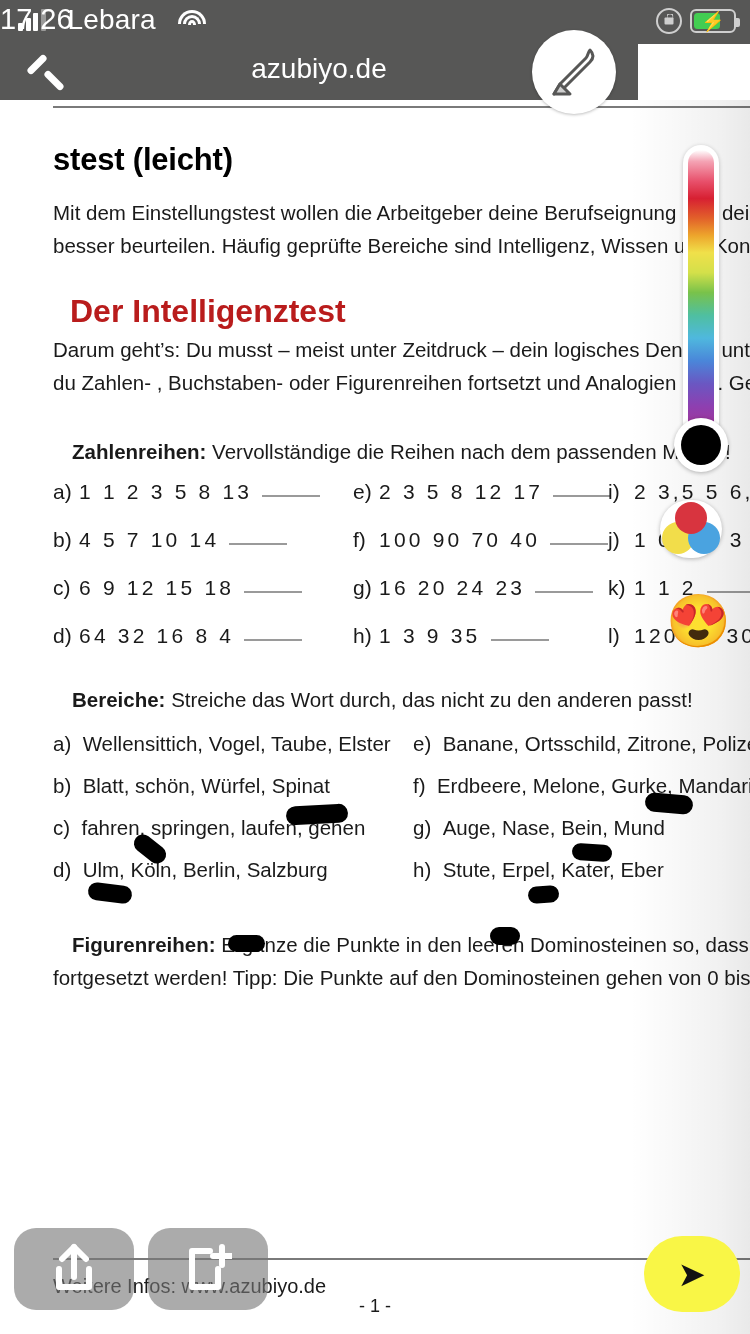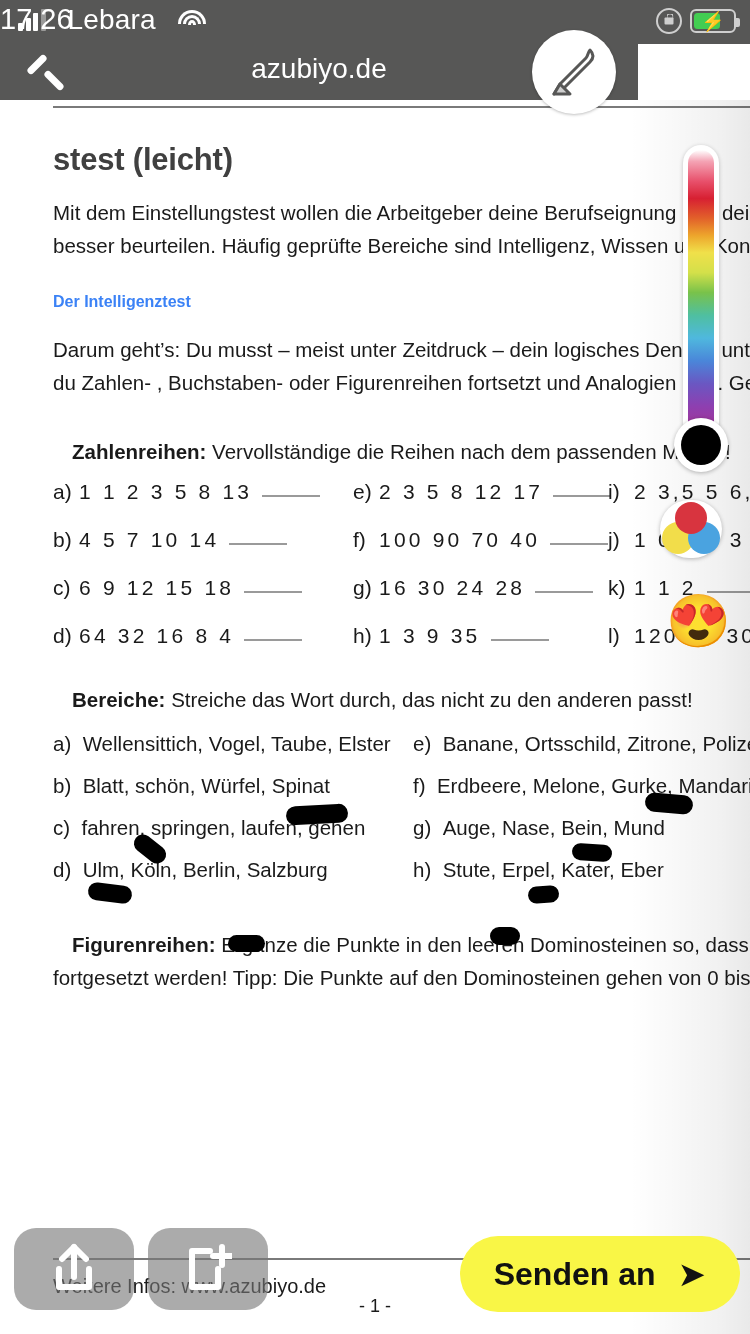--- a/index.html
+++ b/index.html
@@ -77,28 +77,28 @@
     content: ""; position: absolute; right: 0; top: 0; width: 120px; height: 100%;
     background: linear-gradient(to right, rgba(0,0,0,0) 0%, rgba(0,0,0,.055) 75%, rgba(0,0,0,.085) 100%);
     pointer-events: none;
   }
   .rule-top { position: absolute; left: 53px; top: 6px; width: 720px; height: 2px; background: #7a7a7a; }
   .rule-bottom { position: absolute; left: 53px; top: 1158px; width: 720px; height: 2px; background: #7a7a7a; }
 
   .doc { position: absolute; left: 53px; top: 0; width: 760px; }
   h1.doc-title {
     position: absolute; top: 42px; left: 0; font-size: 31px; font-weight: 600;
-    color: #404040; white-space: nowrap; letter-spacing: -.2px;
+    color: #000000; white-space: nowrap; letter-spacing: -.2px;
   }
   p.intro {
     position: absolute; top: 96px; left: 0; width: 770px;
     font-size: 20.5px; line-height: 33px; white-space: nowrap;
   }
   h2.sec {
-    position: absolute; left: 0; font-size: 16px; font-weight: 600; color: #3b82f6;
+    position: absolute; left: 17px; font-size: 32px; font-weight: 600; color: #b91c1c;
   }
   p.body {
     position: absolute; left: 0; font-size: 20.5px; line-height: 33px; white-space: nowrap;
   }
   .lead { font-weight: 700; margin-left: 19px; }
 
   .series { position: absolute; left: 0; font-size: 21px; white-space: nowrap; }
   .series .lbl { display: inline-block; min-width: 26px; }
   .series .nums { letter-spacing: 3.2px; margin-top: 13px; }
   .blank { display: inline-block; width: 58px; border-bottom: 2px solid #9a9a9a; margin-left: 10px;
@@ -253,21 +253,21 @@
         <span class="lbl">d)</span><span class="nums">64  32  16  8  4</span><span class="blank"></span>
       </div>
 
       <div class="series" style="top:380px;left:300px">
         <span class="lbl">e)</span><span class="nums">2  3  5  8  12  17</span><span class="blank"></span>
       </div>
       <div class="series" style="top:428px;left:300px">
         <span class="lbl">f)</span><span class="nums">100  90  70  40</span><span class="blank"></span>
       </div>
       <div class="series" style="top:476px;left:300px">
-        <span class="lbl">g)</span><span class="nums">16  30  24  28</span><span class="blank"></span>
+        <span class="lbl">g)</span><span class="nums">16  20  24  23</span><span class="blank"></span>
       </div>
       <div class="series" style="top:524px;left:300px">
         <span class="lbl">h)</span><span class="nums">1  3  9  35</span><span class="blank"></span>
       </div>
 
       <div class="series" style="top:380px;left:555px">
         <span class="lbl">i)</span><span class="nums">2  3,5  5  6,5</span>
       </div>
       <div class="series" style="top:428px;left:555px">
         <span class="lbl">j)</span><span class="nums">1  0  2  1  3  2  4</span>
@@ -352,17 +352,16 @@
     </svg>
   </div>
   <div class="fab addpage">
     <svg width="48" height="52" viewBox="0 0 48 52" xmlns="http://www.w3.org/2000/svg">
       <path d="M8 8 L26 8 M8 8 L8 44 L34 44 L34 26" stroke="#fff" stroke-width="6" fill="none" stroke-linecap="round" stroke-linejoin="round"></path>
       <path d="M38 4 L38 22 M29 13 L47 13" stroke="#fff" stroke-width="6" stroke-linecap="round"></path>
     </svg>
   </div>
 
   <div class="send-btn">
-    <span class="send-label">Senden an</span>
     <span class="send-arrow">➤</span>
   </div>
 
 </div>
 
 </body></html>

